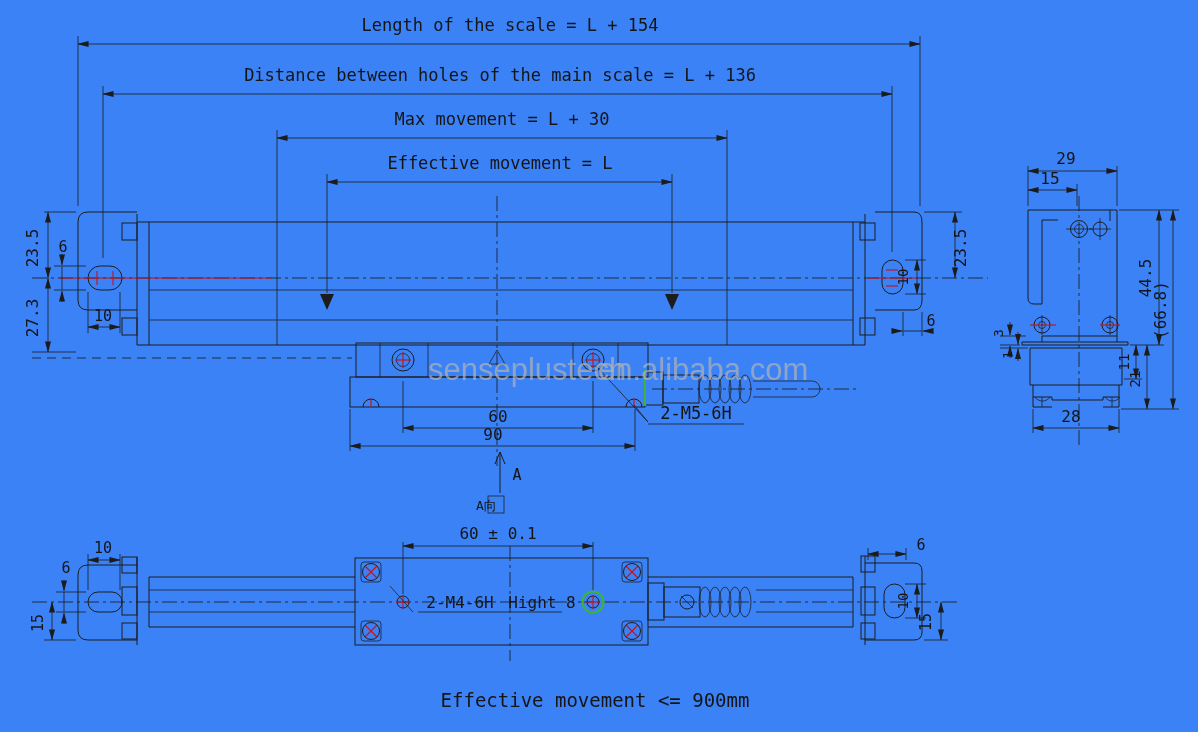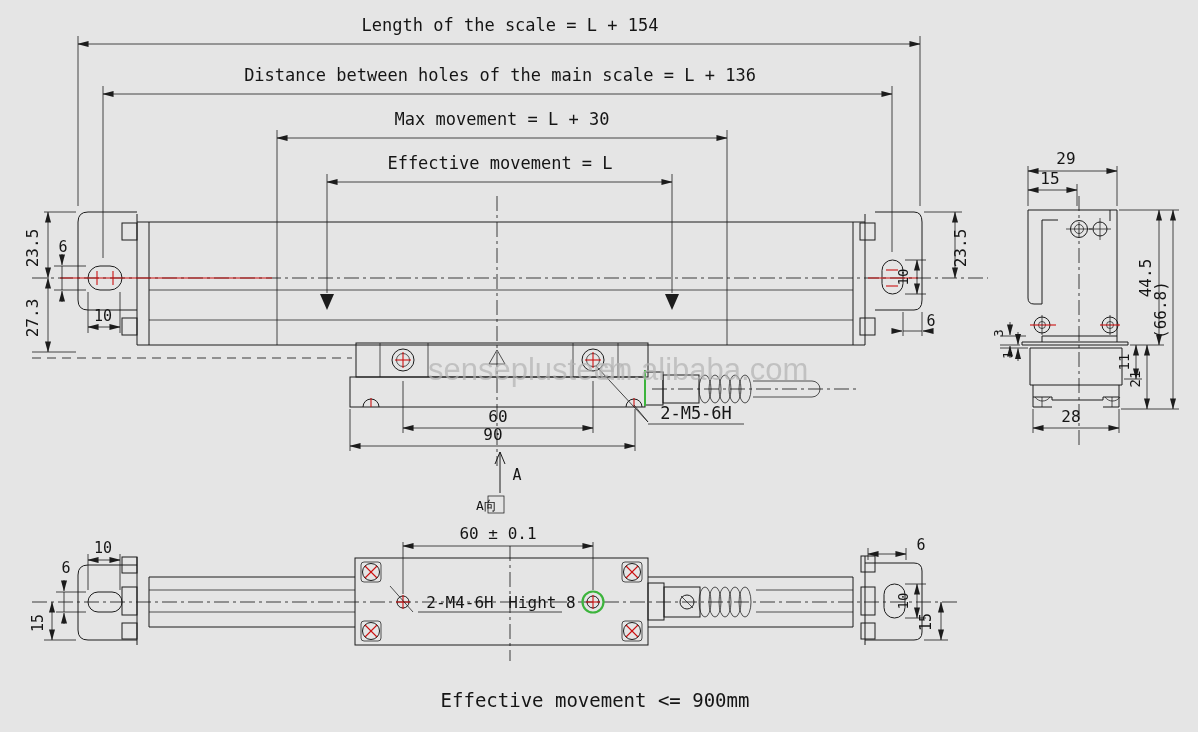--- a/index.html
+++ b/index.html
@@ -1,16 +1,16 @@
 <!DOCTYPE html>
 <html><head>
 <meta charset="utf-8">
 <style>
   html,body{margin:0;padding:0;background:#ffffff;}
-  .stage{width:1198px;height:732px;position:relative;background:#e5e5e5;overflow:hidden;}
+  .stage{width:1198px;height:732px;position:relative;background:#3b82f6;overflow:hidden;}
   svg{display:block;}
   .s{stroke:#1c1c1c;stroke-width:1;fill:none;}
   .thin{stroke-width:.75;}
   .dim{stroke:#1c1c1c;stroke-width:.8;fill:none;}
   .cl{stroke:#1c1c1c;stroke-width:.85;fill:none;stroke-dasharray:15 4 3 4;}
   .hid{stroke:#1c1c1c;stroke-width:.85;fill:none;stroke-dasharray:9 6;}
   .red{stroke:#cc1111;stroke-width:1.1;fill:none;}
   .grn{stroke:#3cb43c;fill:none;}
   text.t{font-family:"DejaVu Sans Mono","Liberation Mono",monospace;fill:#151515;}
   text.wm{font-family:"Liberation Sans","DejaVu Sans",sans-serif;fill:#b3b3b3;opacity:.7;}

